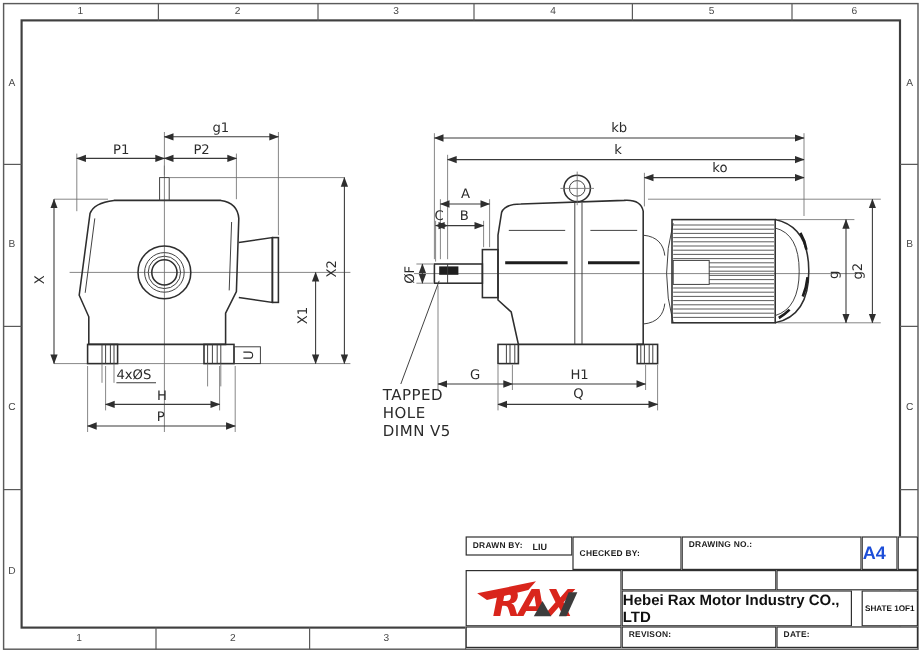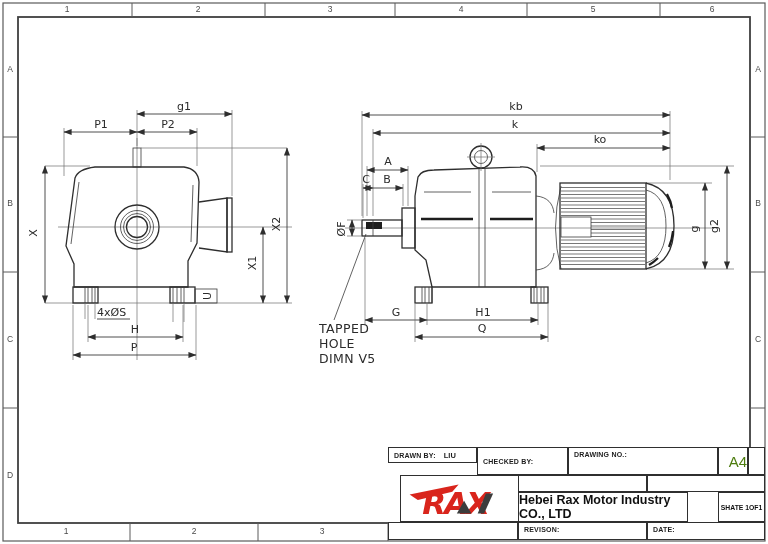--- a/index.html
+++ b/index.html
@@ -17,21 +17,21 @@
   .fin{stroke:#3d3d3d;stroke-width:0.7;fill:none;}
   .lbl{font:11px "DejaVu Sans", sans-serif;fill:#2b2b2b;}
   .lbl-note{font:12.5px "DejaVu Sans", sans-serif;fill:#2b2b2b;letter-spacing:.4px;}
   .grid-label{position:absolute;font-size:8.5px;color:#4a4a4a;text-align:center;}
   .tb{position:absolute;left:388px;top:447px;width:377px;height:93px;}
   .cell{position:absolute;border:1px solid #2f2f2f;box-sizing:border-box;
         display:flex;align-items:center;background:#fff;}
   .cell .sl{font-size:7px;font-weight:bold;color:#1c1c1c;letter-spacing:.2px;}
   .cell .sv{font-size:7.5px;font-weight:bold;color:#1c1c1c;margin-left:8px;}
   .top-left{align-items:flex-start;padding-top:3px;}
-  .a4{justify-content:flex-end;font-size:15px;color:#4d7c0f;font-weight:400;}
+  .a4{justify-content:flex-start;font-size:15px;color:#1d4ed8;font-weight:700;}
   .company{justify-content:center;font-size:12.5px;font-weight:bold;color:#101010;}
   .sheet{justify-content:center;font-size:6.8px;font-weight:bold;color:#101010;}
   .pad{padding-left:5px;}
 </style>
 </head>
 <body>
 
 <div class="page">
 
   <svg width="768" height="544" viewBox="0 0 768 544">
@@ -320,32 +320,32 @@
       <span class="sl">CHECKED BY:</span>
     </div>
     <div class="cell pad top-left" style="left:180px;top:0;width:150px;height:28px;">
       <span class="sl">DRAWING NO.:</span>
     </div>
     <div class="cell a4" style="left:330px;top:0;width:30px;height:28px;">
       <span>A4</span>
     </div>
     <div class="cell" style="left:360px;top:0;width:17px;height:28px;"></div>
 
-    <div class="cell" style="left:12px;top:28px;width:130px;height:47px;justify-content:center;text-align:center;">
+    <div class="cell" style="left:0;top:28px;width:130px;height:47px;justify-content:center;text-align:center;">
       <svg width="118" height="40" viewBox="0 0 130 44" style="position:static;">
         <polygon points="4,17 58,6 51,14 13,23" fill="#d9251c"></polygon>
         <text x="18" y="38" font-family="DejaVu Sans, sans-serif" font-size="34" font-weight="bold" font-style="italic" fill="#d9251c" letter-spacing="-2">RAX</text>
         <polygon points="56,38 64,24 72,38" fill="#3c3c3c"></polygon>
         <polygon points="88,16 96,16 86,38 79,38" fill="#3c3c3c"></polygon>
       </svg>
     </div>
     <div class="cell" style="left:130px;top:28px;width:129px;height:17px;"></div>
     <div class="cell" style="left:259px;top:28px;width:118px;height:17px;"></div>
 
-    <div class="cell company" style="left:130px;top:45px;width:170px;height:30px;">
+    <div class="cell company" style="left:130px;top:45px;width:192px;height:30px;">
       <span>Hebei Rax Motor Industry CO., LTD</span>
     </div>
     <div class="cell sheet" style="left:330px;top:45px;width:47px;height:30px;">
       <span>SHATE 1OF1</span>
     </div>
 
     <div class="cell" style="left:0;top:75px;width:130px;height:18px;"></div>
     <div class="cell pad top-left" style="left:130px;top:75px;width:129px;height:18px;">
       <span class="sl">REVISON:</span>
     </div>

